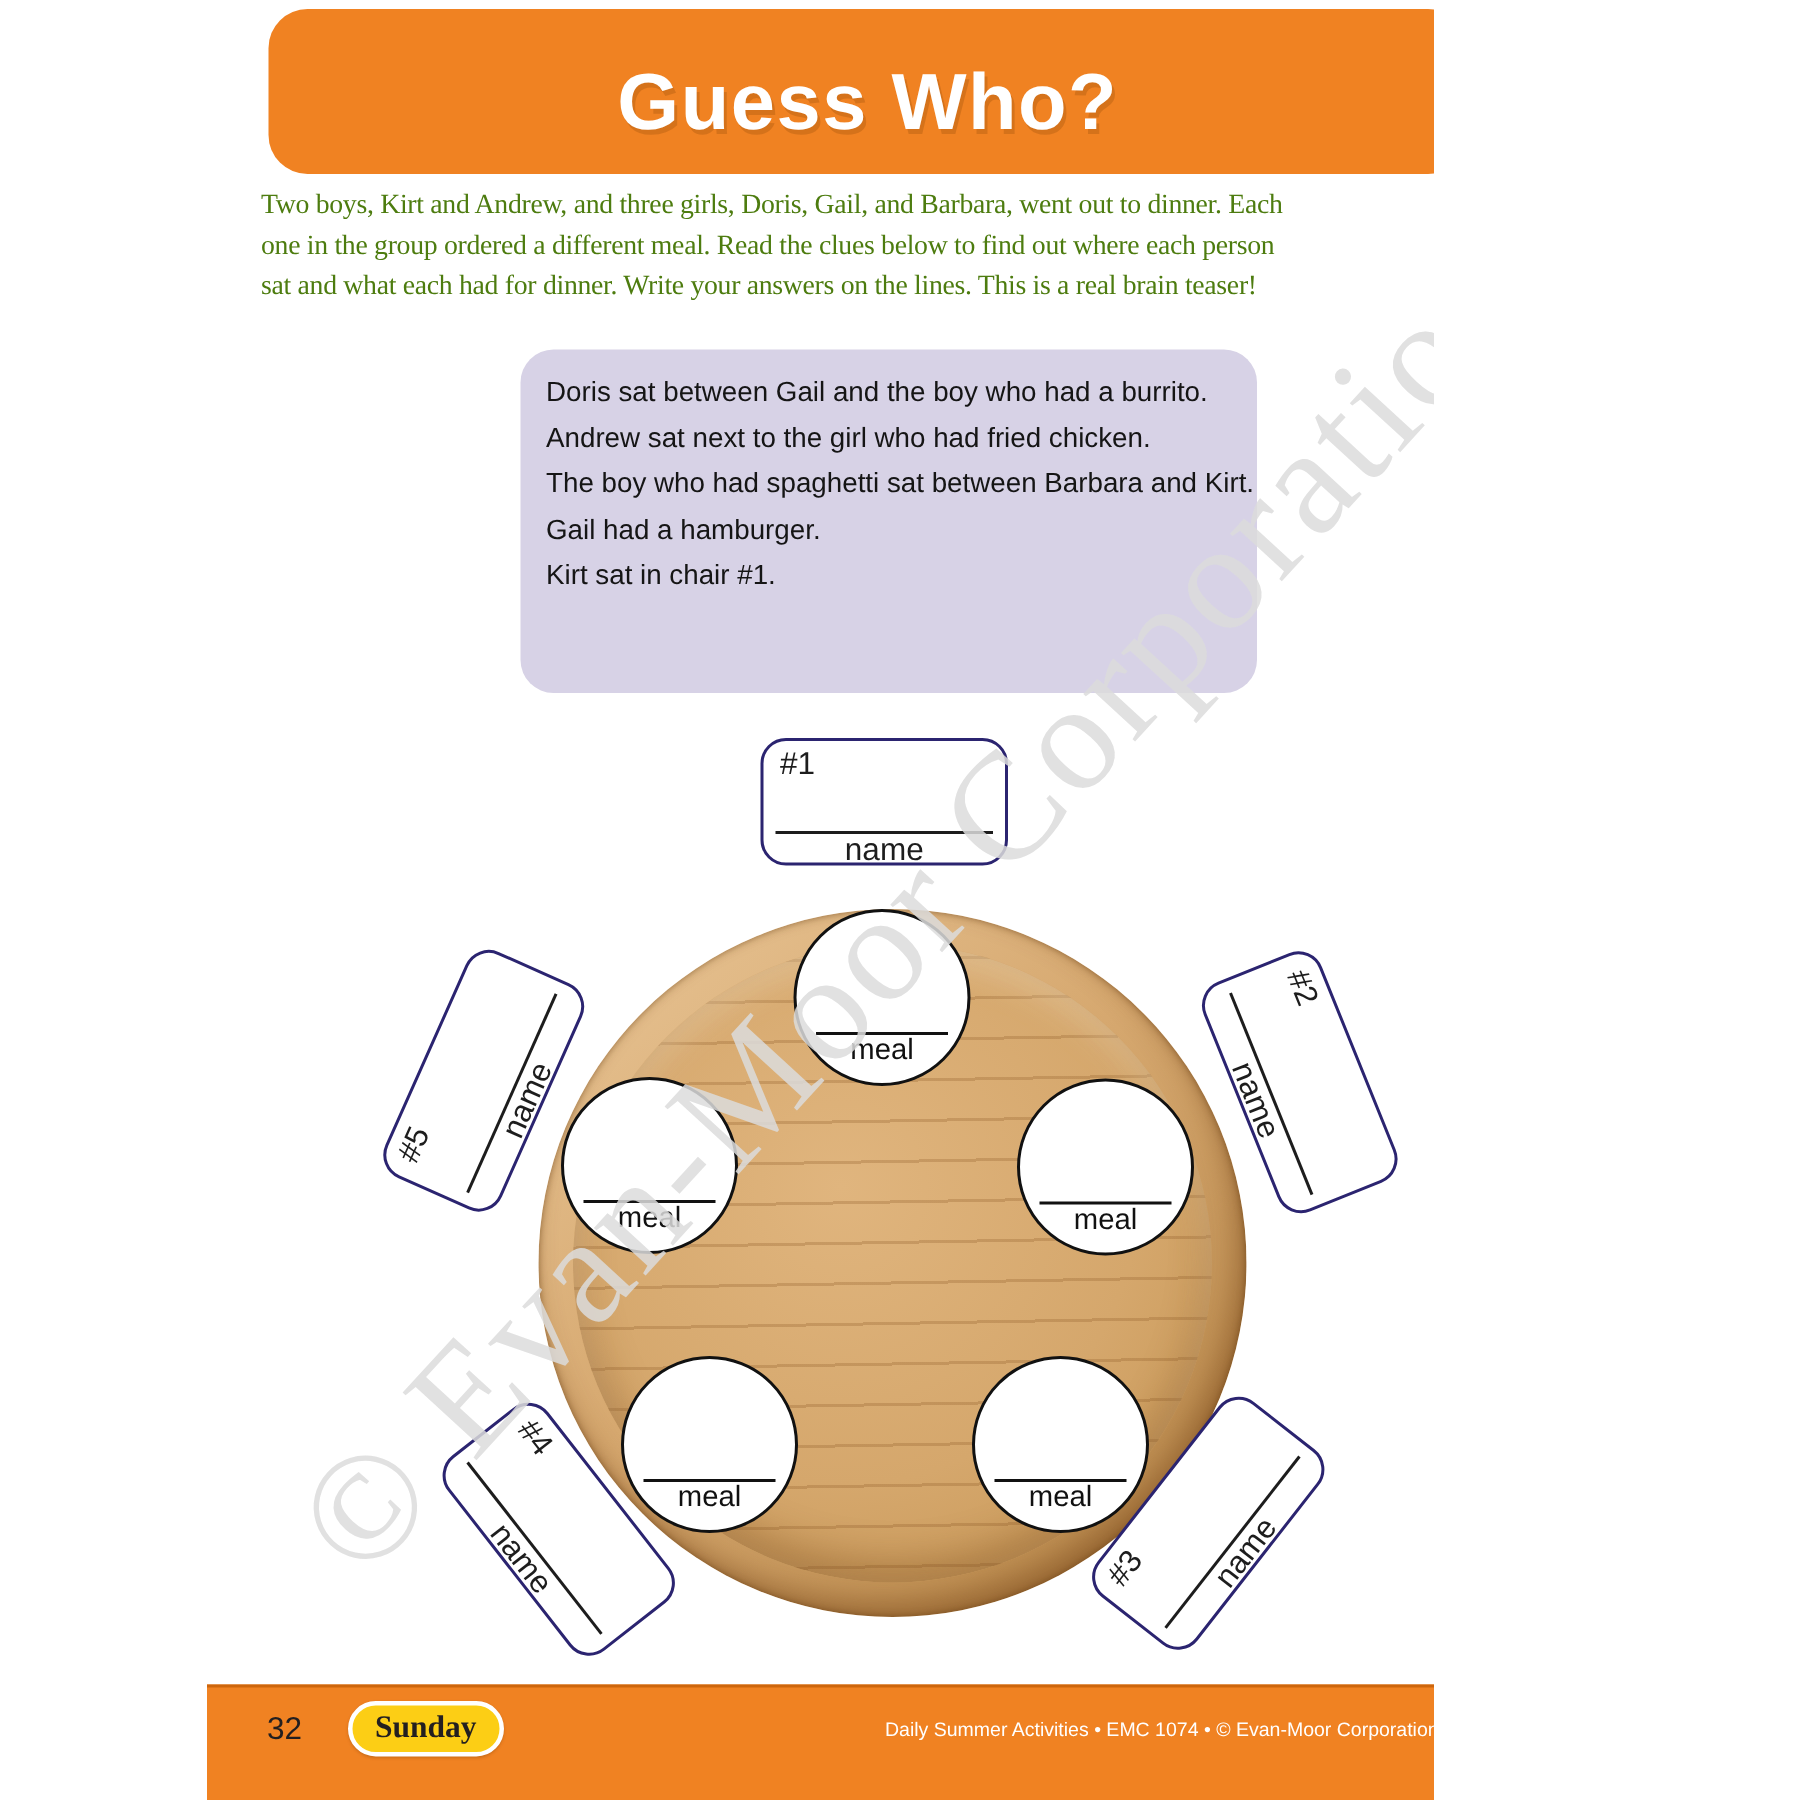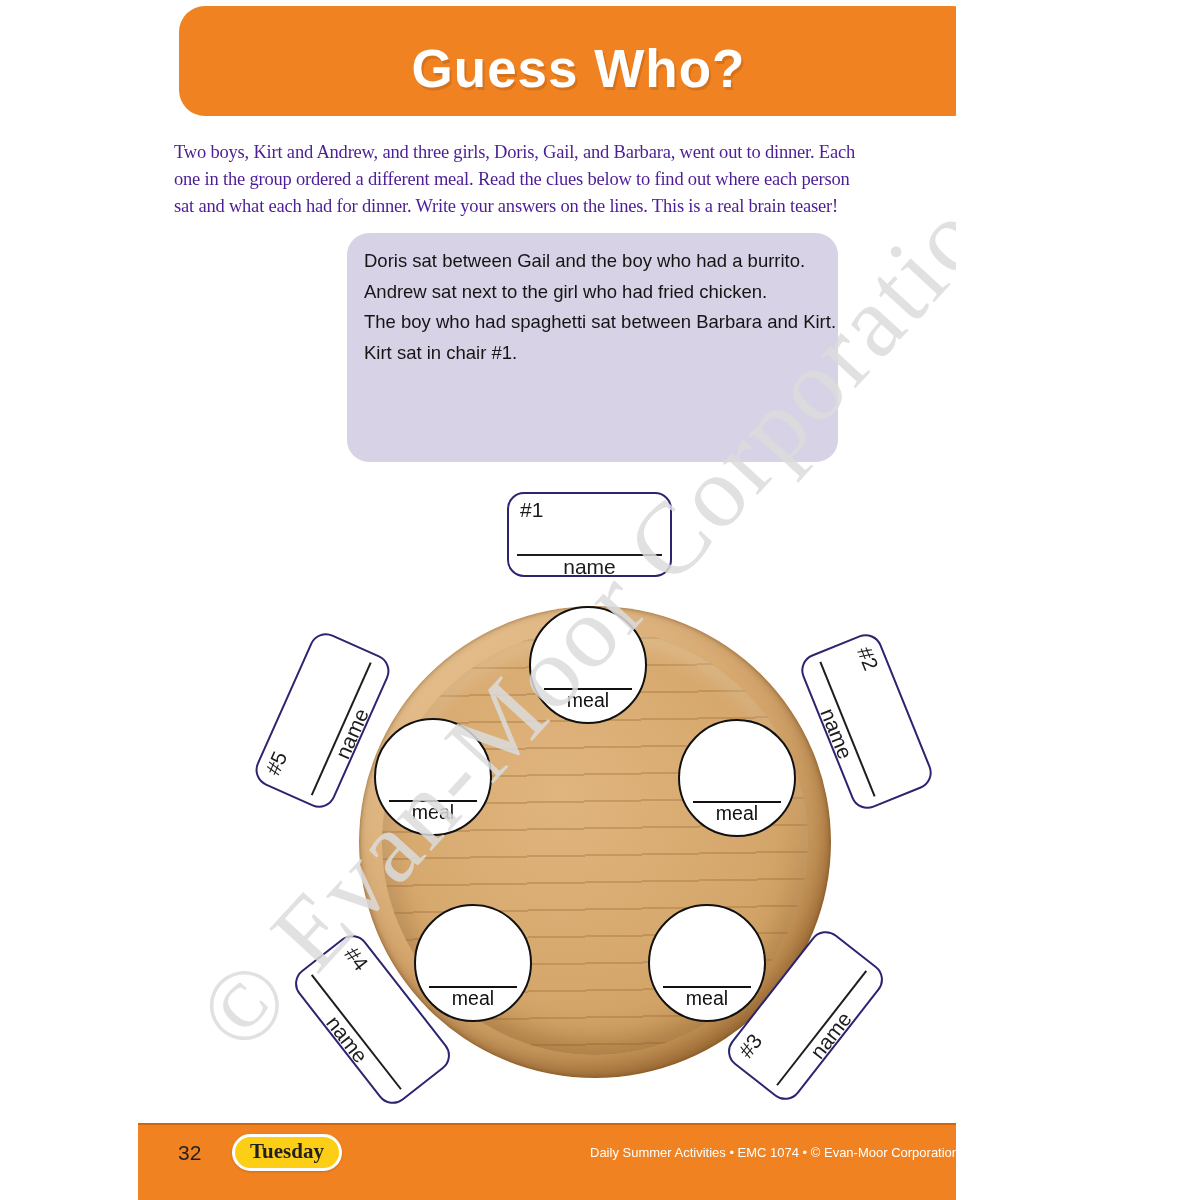--- a/index.html
+++ b/index.html
@@ -14,23 +14,23 @@
     background:#F08222; border-radius:26px;
     display:flex; align-items:center; justify-content:center;
   }
   .header h1 {
     margin:0; padding-top:14px; color:#ffffff; font-size:53px; font-weight:bold;
     letter-spacing:1px; text-shadow:2px 3px 0 rgba(120,60,0,.22);
   }
 
   
   .intro {
-    position:absolute; left:174px; top:139px;
+    position:absolute; left:174px; top:124px;
     font-family:"Liberation Serif", serif; font-size:18.5px; line-height:27px;
-    color:#4c1d95; white-space:nowrap; letter-spacing:-0.2px;
+    color:#4d7c0f; white-space:nowrap; letter-spacing:-0.2px;
   }
 
   
   .clue-box {
     position:absolute; left:347px; top:233px; width:491px; height:229px;
     background:#D7D2E6; border-radius:22px; box-sizing:border-box;
     padding:13px 0 0 17px;
   }
   .clue {
     font-size:18.5px; line-height:30.6px; color:#151515; white-space:nowrap;
@@ -112,20 +112,21 @@
   <div class="intro">
     <div>Two boys, Kirt and Andrew, and three girls, Doris, Gail, and Barbara, went out to dinner. Each</div>
     <div>one in the group ordered a different meal. Read the clues below to find out where each person</div>
     <div>sat and what each had for dinner. Write your answers on the lines. This is a real brain teaser!</div>
   </div>
 
   <div class="clue-box">
     <div class="clue">Doris sat between Gail and the boy who had a burrito.</div>
     <div class="clue">Andrew sat next to the girl who had fried chicken.</div>
     <div class="clue">The boy who had spaghetti sat between Barbara and Kirt.</div>
+    <div class="clue">Gail had a hamburger.</div>
     <div class="clue">Kirt sat in chair #1.</div>
   </div>
 
   <div class="table">
     <div class="table-top"></div>
 
     <div class="plate plate-1">
       <div class="plate-line"></div>
       <div class="plate-label">meal</div>
     </div>
@@ -170,17 +171,17 @@
   <div class="card card-5">
     <span class="card-num">#5</span>
     <div class="card-line"></div>
     <div class="card-label">name</div>
   </div>
 
   <div class="watermark">© Evan-Moor Corporation.</div>
 
   <div class="footer">
     <span class="page-num">32</span>
-    <span class="day-badge">Tuesday</span>
+    <span class="day-badge">Sunday</span>
     <span class="credit">Daily Summer Activities • EMC 1074 • © Evan-Moor Corporation</span>
   </div>
 
 </div>
 
 </body></html>

